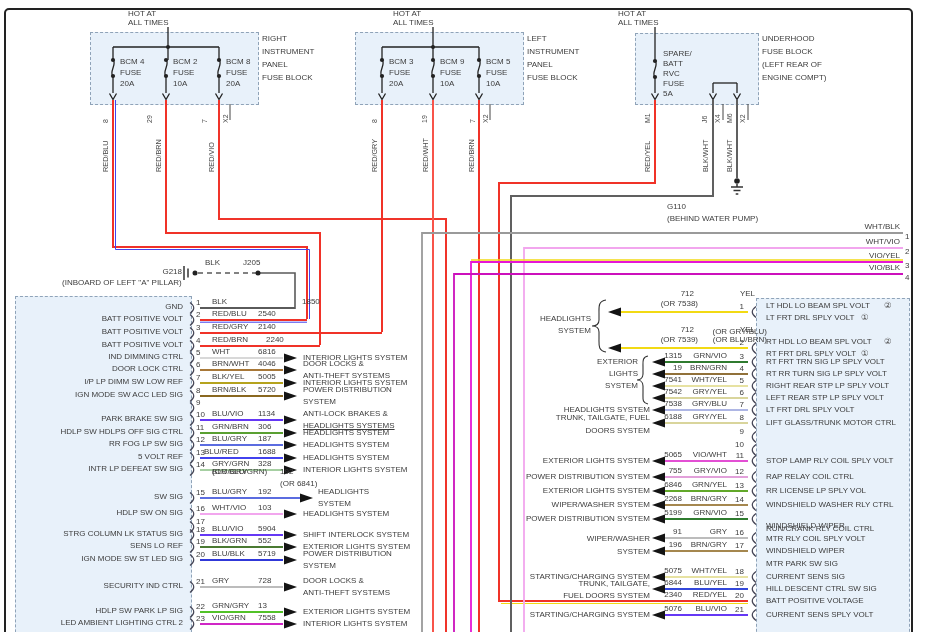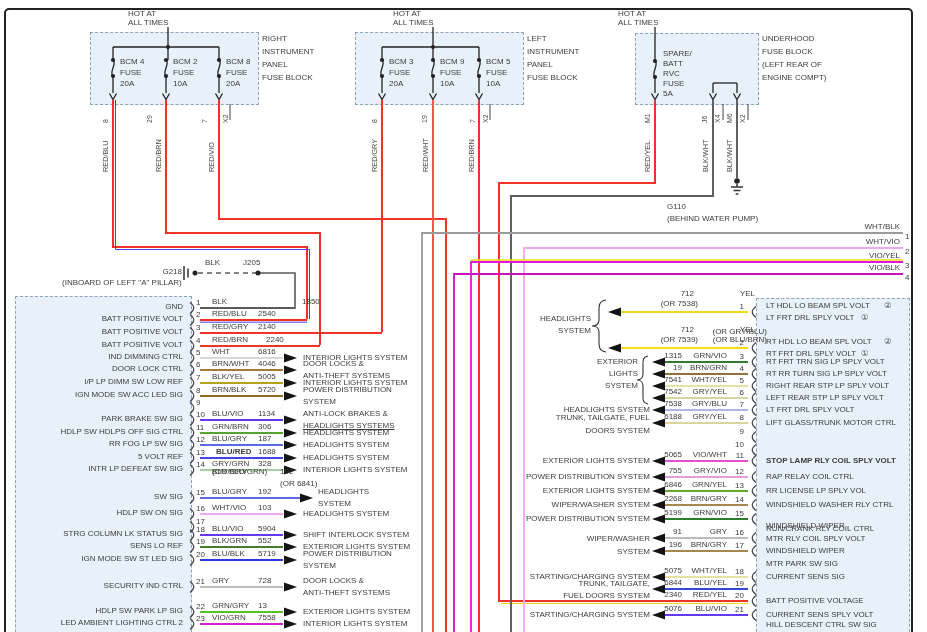--- a/index.html
+++ b/index.html
@@ -361,21 +361,21 @@
     <div class="t" style="left: 212px; top: 422px;">GRN/BRN</div>
     <div class="t" style="left: 258px; top: 422px;">306</div>
     <div class="t" style="left: 303px; top: 428px;">HEADLIGHTS SYSTEM</div>
     <div class="t" style="left: 196px; top: 435px;">12</div>
     <div class="t tr" style="right: 744px; top: 439px;">RR FOG LP SW SIG</div>
     <div class="t" style="left: 212px; top: 434px;">BLU/GRY</div>
     <div class="t" style="left: 258px; top: 434px;">187</div>
     <div class="t" style="left: 303px; top: 440px;">HEADLIGHTS SYSTEM</div>
     <div class="t" style="left: 196px; top: 448px;">13</div>
     <div class="t tr" style="right: 744px; top: 452px;">5 VOLT REF</div>
-    <div class="t" style="left: 216px; top: 447px; font-weight: bold;">BLU/RED</div>
+    <div class="t" style="left: 204px; top: 447px;">BLU/RED</div>
     <div class="t" style="left: 258px; top: 447px;">1688</div>
     <div class="t" style="left: 303px; top: 453px;">HEADLIGHTS SYSTEM</div>
     <div class="t" style="left: 196px; top: 460px;">14</div>
     <div class="t tr" style="right: 744px; top: 464px;">INTR LP DEFEAT SW SIG</div>
     <div class="t" style="left: 212px; top: 459px;">GRY/GRN</div>
     <div class="t" style="left: 258px; top: 459px;">328</div>
     <div class="t" style="left: 303px; top: 465px;">INTERIOR LIGHTS SYSTEM</div>
     <div class="t" style="left: 196px; top: 488px;">15</div>
     <div class="t tr" style="right: 744px; top: 492px;">SW SIG</div>
     <div class="t" style="left: 212px; top: 487px;">BLU/GRY</div>
@@ -467,21 +467,21 @@
     <div class="t tr" style="right: 245px; top: 412px;">6188</div>
     <div class="t tr" style="right: 200px; top: 412px;">GRY/YEL</div>
     <div class="t" style="left: 766px; top: 418px;">LIFT GLASS/TRUNK MOTOR CTRL</div>
     <div class="t tr" style="right: 277px; top: 413px;">TRUNK, TAILGATE, FUEL</div>
     <div class="t tr" style="right: 277px; top: 426px;">DOORS SYSTEM</div>
     <div class="t tr" style="right: 183px; top: 427px;">9</div>
     <div class="t tr" style="right: 183px; top: 440px;">10</div>
     <div class="t tr" style="right: 183px; top: 451px;">11</div>
     <div class="t tr" style="right: 245px; top: 450px;">5065</div>
     <div class="t tr" style="right: 200px; top: 450px;">VIO/WHT</div>
-    <div class="t" style="left: 766px; top: 456px; font-weight: bold;">STOP LAMP RLY COIL SPLY VOLT</div>
+    <div class="t" style="left: 766px; top: 456px;">STOP LAMP RLY COIL SPLY VOLT</div>
     <div class="t tr" style="right: 277px; top: 456px;">EXTERIOR LIGHTS SYSTEM</div>
     <div class="t tr" style="right: 183px; top: 467px;">12</div>
     <div class="t tr" style="right: 245px; top: 466px;">755</div>
     <div class="t tr" style="right: 200px; top: 466px;">GRY/VIO</div>
     <div class="t" style="left: 766px; top: 472px;">RAP RELAY COIL CTRL</div>
     <div class="t tr" style="right: 277px; top: 472px;">POWER DISTRIBUTION SYSTEM</div>
     <div class="t tr" style="right: 183px; top: 481px;">13</div>
     <div class="t tr" style="right: 245px; top: 480px;">6846</div>
     <div class="t tr" style="right: 200px; top: 480px;">GRN/YEL</div>
     <div class="t" style="left: 766px; top: 486px;">RR LICENSE LP SPLY VOL</div>
@@ -507,21 +507,21 @@
     <div class="t" style="left: 766px; top: 546px;">WINDSHIELD WIPER</div>
     <div class="t" style="left: 766px; top: 559px;">MTR PARK SW SIG</div>
     <div class="t tr" style="right: 183px; top: 567px;">18</div>
     <div class="t tr" style="right: 245px; top: 566px;">5075</div>
     <div class="t tr" style="right: 200px; top: 566px;">WHT/YEL</div>
     <div class="t" style="left: 766px; top: 572px;">CURRENT SENS SIG</div>
     <div class="t tr" style="right: 277px; top: 572px;">STARTING/CHARGING SYSTEM</div>
     <div class="t tr" style="right: 183px; top: 579px;">19</div>
     <div class="t tr" style="right: 245px; top: 578px;">6844</div>
     <div class="t tr" style="right: 200px; top: 578px;">BLU/YEL</div>
-    <div class="t" style="left: 766px; top: 584px; margin-top: 36px;">HILL DESCENT CTRL SW SIG</div>
+    <div class="t" style="left: 766px; top: 584px;">HILL DESCENT CTRL SW SIG</div>
     <div class="t tr" style="right: 183px; top: 591px;">20</div>
     <div class="t tr" style="right: 245px; top: 590px;">2340</div>
     <div class="t tr" style="right: 200px; top: 590px;">RED/YEL</div>
     <div class="t" style="left: 766px; top: 596px;">BATT POSITIVE VOLTAGE</div>
     <div class="t tr" style="right: 183px; top: 605px;">21</div>
     <div class="t tr" style="right: 245px; top: 604px;">5076</div>
     <div class="t tr" style="right: 200px; top: 604px;">BLU/VIO</div>
     <div class="t" style="left: 766px; top: 610px;">CURRENT SENS SPLY VOLT</div>
     <div class="t tr" style="right: 277px; top: 610px;">STARTING/CHARGING SYSTEM</div>
     <div class="t tr" style="right: 336px; top: 314px;">HEADLIGHTS</div>

